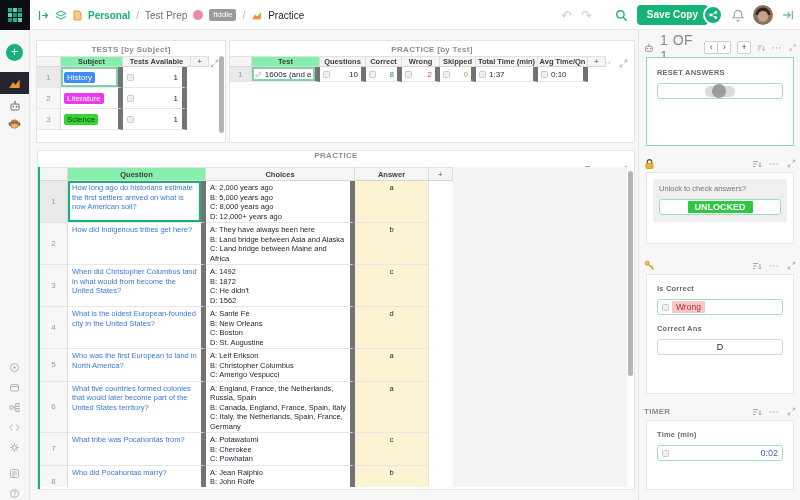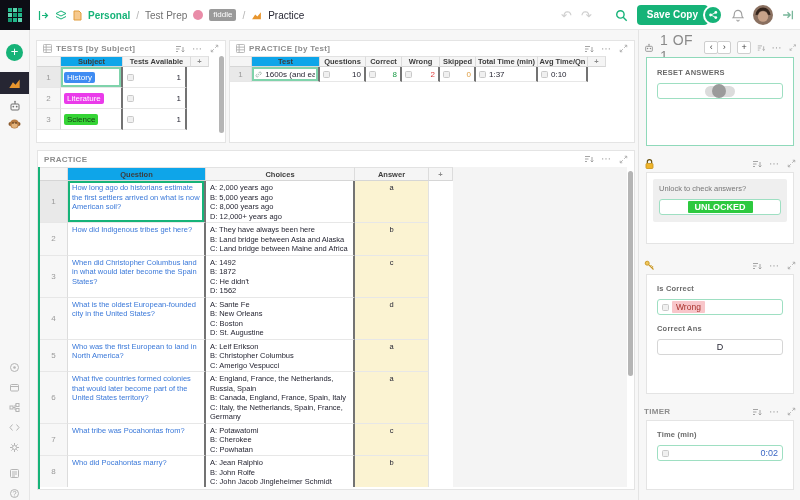--- a/index.html
+++ b/index.html
@@ -26,30 +26,30 @@
   #add-page{position:absolute;left:6px;top:14px;width:17px;height:17px;border-radius:50%;background:#16b378;color:#fff;
     font-size:13px;line-height:15px;text-align:center;}
   .side-item{position:absolute;left:0;width:29px;display:flex;align-items:center;justify-content:center;}
   #side-practice{top:42px;height:22px;background:#262633;}
   #side-robot{top:68px;height:16px;}
   #side-monkey{top:86px;height:16px;}
   .tool-ic{position:absolute;left:0;width:29px;display:flex;align-items:center;justify-content:center;color:#b5b5b5;}
 
   
   .card{position:absolute;background:#fff;border:1px solid #e4e4e4;}
-  .titlebar{display:flex;align-items:center;gap:4px;height:15px;padding:0 6px;}
+  .titlebar{display:flex;align-items:center;gap:4px;height:15px;padding:0 6px;flex-direction:column;}
   .title-txt{font-size:8px;font-weight:bold;color:#8d8d8d;letter-spacing:.3px;white-space:nowrap;}
   .tb-icons{margin-left:auto;display:flex;align-items:center;gap:7px;color:#a5a5a5;}
   .dots{font-size:10px;color:#a5a5a5;line-height:6px;letter-spacing:1px;}
 
   
   .hcell{background:#f5f5f5;border-right:1px solid #dcdcdc;border-bottom:1px solid #d6d6d6;border-top:1px solid #e2e2e2;
     font-size:7.5px;font-weight:bold;color:#3d3d3d;text-align:center;overflow:hidden;white-space:nowrap;display:flex;align-items:center;justify-content:center;}
-  .hcell.selcol{background:#0ea5e9;}
-  .bcell{background:#fff;border-right:2px solid #737373;border-bottom:1px solid #e7e7e7;overflow:hidden;}
+  .hcell.selcol{background:#86efac;}
+  .bcell{background:#fff;border-right:5px solid #737373;border-bottom:1px solid #e7e7e7;overflow:hidden;}
   .numcell{background:#f7f7f7;color:#9a9a9a;font-size:8px;display:flex;align-items:center;justify-content:center;
     border-right:1px solid #dcdcdc;border-bottom:1px solid #e7e7e7;}
   .numcell.sel{background:#e9e9e9;}
   .cellbox{display:inline-block;width:7px;height:7px;background:#f0f0f0;border:1px solid #c9c9c9;border-radius:1.5px;flex:none;}
   .cursor-active{box-shadow:inset 0 0 0 2px var(--accent);}
   .cursor-inactive{box-shadow:inset 0 0 0 2px var(--cursor-soft);}
 
   
   #tests-card{left:36px;top:40px;width:190px;height:103px;}
   #tests-header{display:flex;}
@@ -418,21 +418,21 @@
         <div class="bcell q-cell">How did Indigenous tribes get here?</div>
         <div class="bcell ch-cell">
           <div>A: They have always been here</div>
           <div>B: Land bridge between Asia and Alaska</div>
           <div>C: Land bridge between Maine and Africa</div>
         </div>
         <div class="ans-cell">b</div>
       </div>
       <div class="prow">
         <div class="numcell">3</div>
-        <div class="bcell q-cell">When did Christopher Columbus land in what would later become the Spain States?</div>
+        <div class="bcell q-cell">When did Christopher Columbus land in what would from become the United States?</div>
         <div class="bcell ch-cell">
           <div>A: 1492</div>
           <div>B: 1872</div>
           <div>C: He didn't</div>
           <div>D: 1562</div>
         </div>
         <div class="ans-cell">c</div>
       </div>
       <div class="prow">
         <div class="numcell">4</div>

